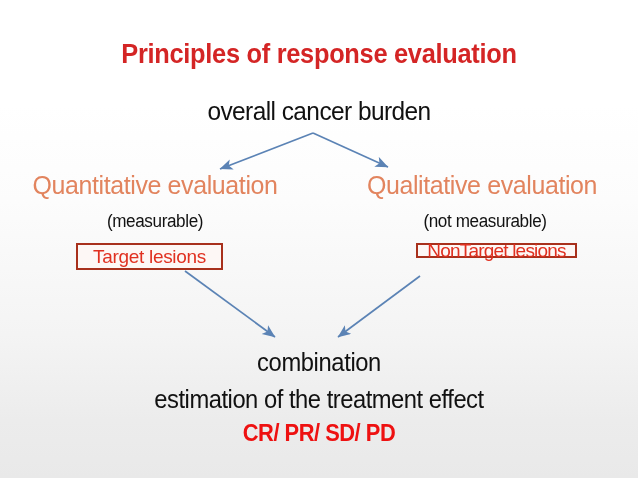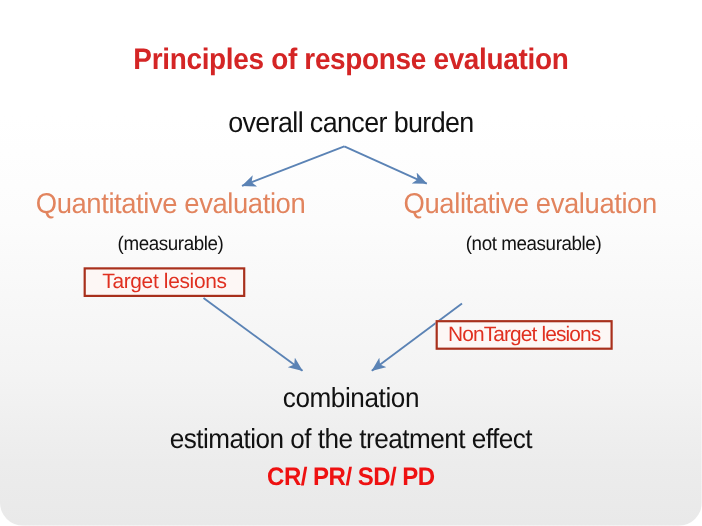--- a/index.html
+++ b/index.html
@@ -9,21 +9,20 @@
   body {
     font-family: "Liberation Sans", sans-serif;
     background: #ffffff;
   }
   #slide {
     position: relative;
     width: 638px;
     height: 478px;
     overflow: hidden;
     background: linear-gradient(to bottom, #ffffff 0%, #ffffff 22%, #fcfcfc 42%, #f4f4f4 70%, #ececec 88%, #e9e9e9 100%);
-    border-radius: 21px;
   }
   .txt {
     position: absolute;
     text-align: center;
     white-space: nowrap;
     line-height: 1;
   }
   #title {
     left: 0;
     width: 638px;
@@ -97,27 +96,26 @@
   #target-box {
     left: 76px;
     top: 243px;
     width: 147px;
     height: 27px;
     font-size: 19px;
     letter-spacing: -0.3px;
     text-align: right;
   }
   #nontarget-box {
-    left: 396px;
+    left: 416px;
     top: 243px;
     width: 161px;
-    height: 27px;
+    height: 15px;
     font-size: 19px;
     letter-spacing: -0.8px;
-    margin-top: 48px;
   }
   #combination {
     left: 0;
     width: 638px;
     top: 350px;
     font-size: 25px;
     color: #111111;
     letter-spacing: -0.4px;
     transform: scaleX(0.95);
   }

